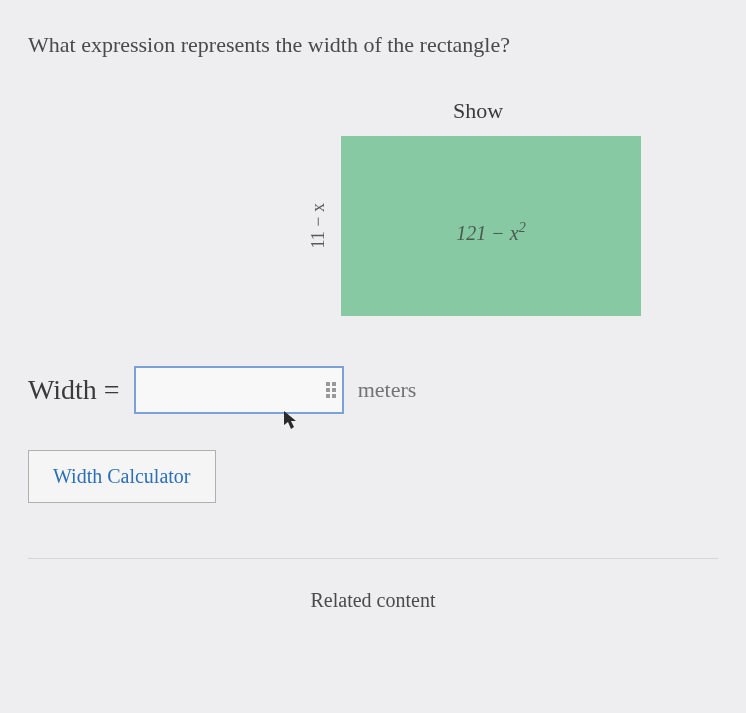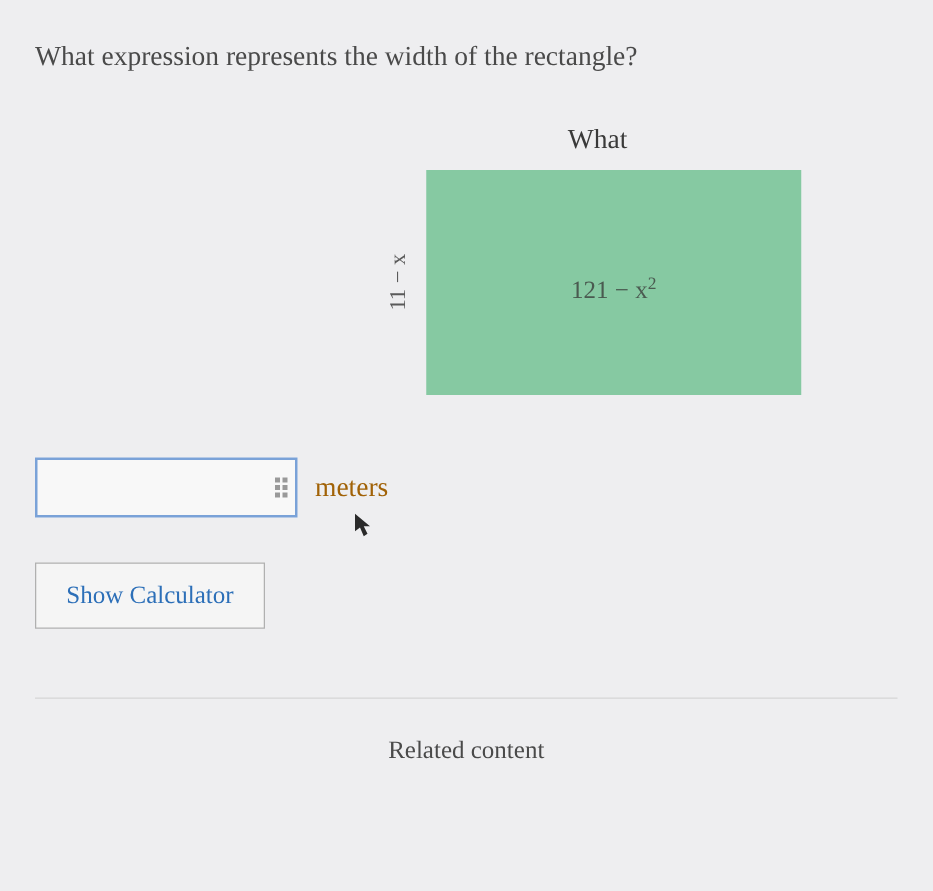--- a/index.html
+++ b/index.html
@@ -53,20 +53,21 @@
       height: 180px;
       background: #86c9a2;
       display: flex;
       align-items: center;
       justify-content: center;
       font-size: 20px;
       color: #4a5a50;
       font-family: Georgia, serif;
     }
     .area-expr {
+      font-style: italic;
       margin-top: 12px;
     }
     .answer-row {
       display: flex;
       align-items: center;
       margin-top: 30px;
       margin-bottom: 36px;
     }
     .width-eq {
       font-size: 28px;
@@ -99,21 +100,21 @@
       gap: 2px;
       pointer-events: none;
     }
     .keypad-icon span {
       width: 4px;
       height: 4px;
       background: #999;
     }
     .unit-label {
       font-size: 22px;
-      color: #a16207;
+      color: #737373;
       margin-left: 14px;
       font-family: Georgia, serif;
     }
     .cursor {
       position: absolute;
       left: 255px;
       top: 44px;
       width: 14px;
       height: 20px;
       z-index: 10;
@@ -144,50 +145,51 @@
     }
   </style>
 </head>
 <body>
 
 
 
 <div class="question">What expression represents the width of the rectangle?</div>
 
 <div class="diagram-area">
-  <div class="width-label-top">What</div>
+  <div class="width-label-top">Show</div>
   <div class="rect-wrap">
     <div class="height-label">11 − x</div>
     <div class="rectangle">
       <span class="area-expr">
         <span>121 − </span><span>x</span><sup>2</sup>
       </span>
     </div>
   </div>
 </div>
 
 <div class="answer-row" style="position:relative;">
+  <span class="width-eq">Width =</span>
   <span class="input-wrap">
     <input class="answer-input" type="text" value="" style="">
     <span class="keypad-icon">
       <span></span>
         <span></span>
         <span></span>
         <span></span>
         <span></span>
         <span></span>
     </span>
   </span>
   <span class="unit-label">meters</span>
 
   <svg class="cursor" viewBox="0 0 14 20">
     <path d="M1 1 L1 15 L5 12 L8 19 L11 17 L8 11 L13 11 Z" fill="#2a2a2a"></path>
   </svg>
 </div>
 
-<button class="calc-button">Show Calculator</button>
+<button class="calc-button">Width Calculator</button>
 
 <hr class="divider">
 
 <div class="related">Related content</div>
 
 
 
 
 </body></html>

